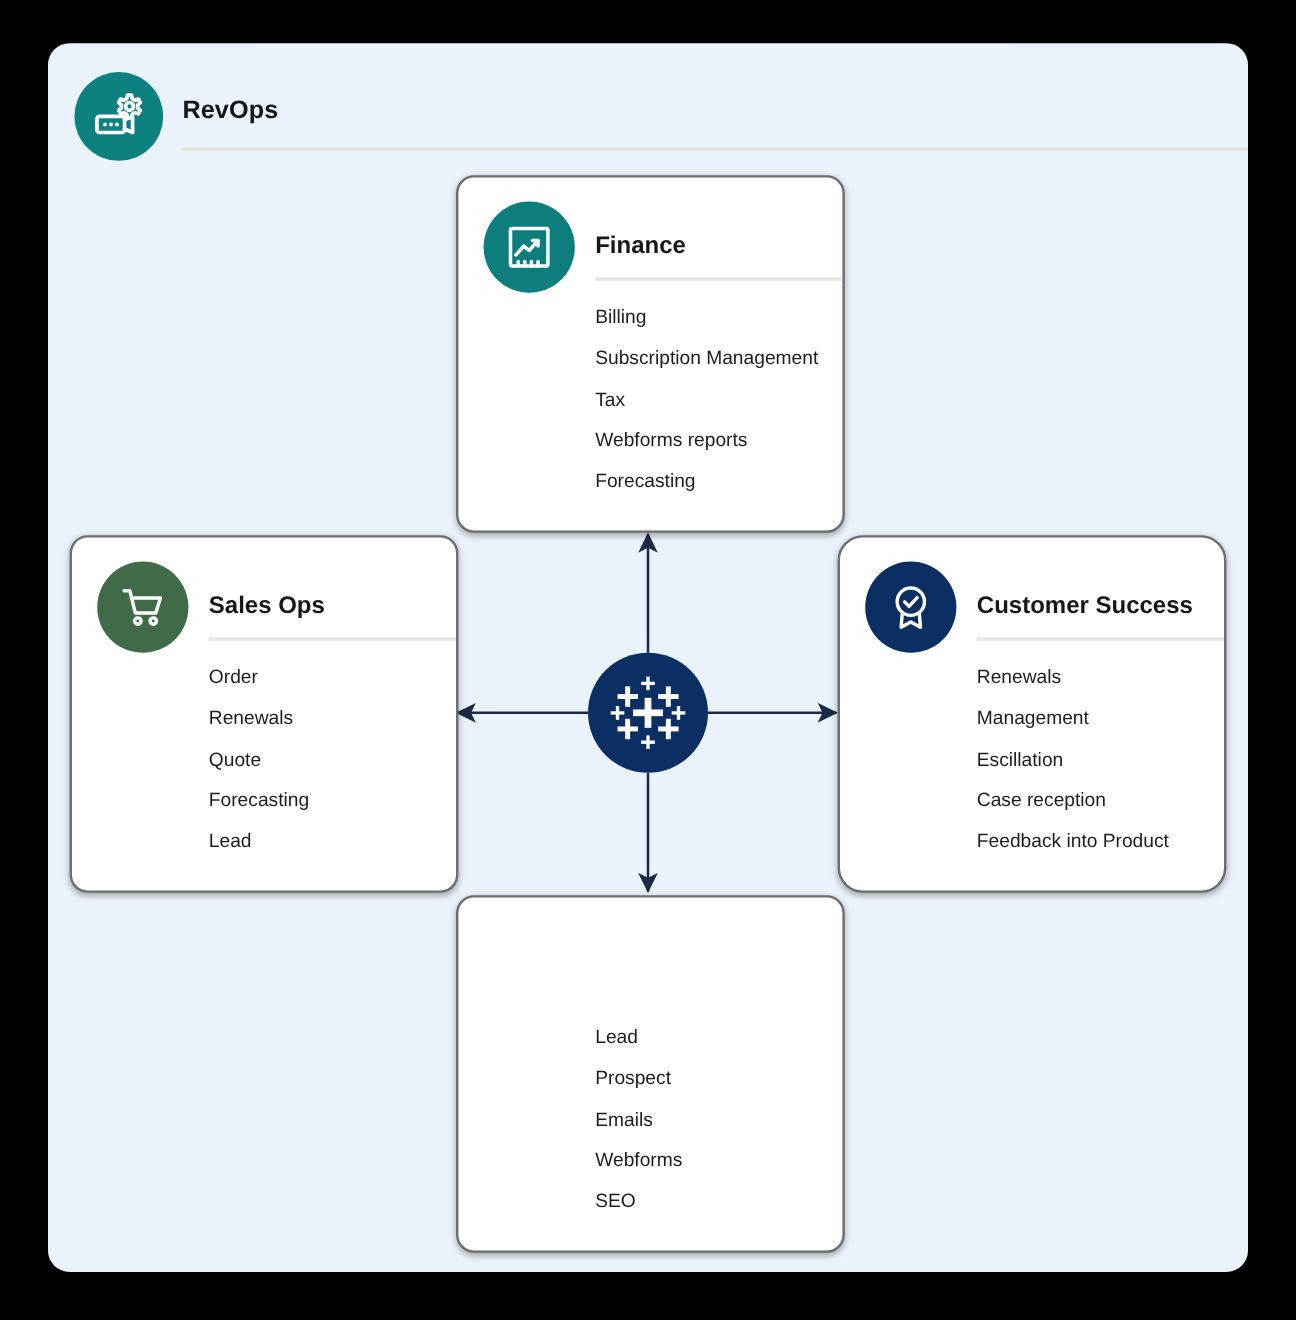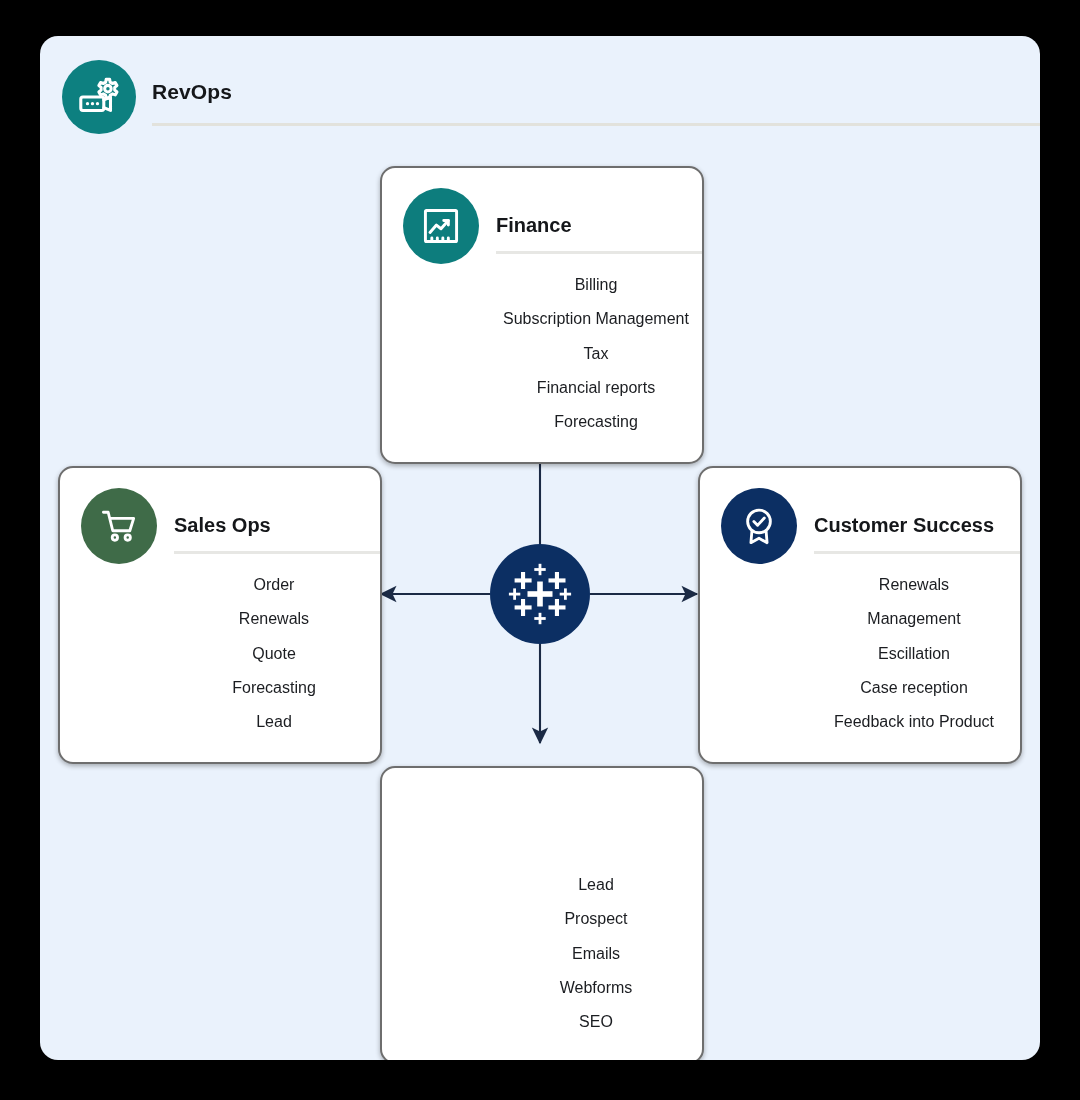--- a/index.html
+++ b/index.html
@@ -25,21 +25,20 @@
   #panel {
     position: absolute;
     left: 40px;
     top: 36px;
     width: 1000px;
     height: 1024px;
     background: #eaf2fc;
     border-radius: 18px;
     box-shadow: 0 3px 7px rgba(0,0,0,0.55);
     overflow: hidden;
-    text-align: center;
   }
 
   
   #header-icon {
     position: absolute;
     left: 22px;
     top: 24px;
     width: 74px;
     height: 74px;
     border-radius: 50%;
@@ -67,21 +66,20 @@
   }
 
   
   .card {
     position: absolute;
     background: #ffffff;
     border: 2px solid #6e6e6e;
     border-radius: 15px;
     box-shadow: 0 2px 5px rgba(0,0,0,0.30);
     overflow: hidden;
-    margin-top: 20px;
   }
   .card-head {
     position: relative;
     height: 96px;
   }
   .card-icon {
     position: absolute;
     left: 21px;
     top: 20px;
     width: 76px;
@@ -120,21 +118,21 @@
   .card-list li {
     font-size: 16px;
     color: #1b1d21;
     line-height: 34.3px;
     white-space: nowrap;
   }
 
   
   #card-finance   { left: 340px; top: 110px;  width: 320px; height: 294px; }
   #card-sales     { left: 18px;  top: 410px;  width: 320px; height: 294px; }
-  #card-customer  { left: 658px; top: 410px;  width: 320px; height: 294px; }
+  #card-customer  { left: 658px; top: 410px;  width: 320px; height: 294px; border-radius: 21px; }
   #card-marketing { left: 340px; top: 710px;  width: 320px; height: 294px; }
 
   
   #hub-layer {
     position: absolute;
     left: 0; top: 0;
     width: 1000px;
     height: 1024px;
     pointer-events: none;
   }
@@ -237,21 +235,21 @@
             <path d="M14 41 v-4 M20 41 v-4 M26 41 v-4 M32 41 v-4"></path>
           </svg>
         </div>
         <div class="card-title">Finance</div>
         <div class="card-rule"></div>
       </div>
       <ul class="card-list">
         <li>Billing</li>
         <li>Subscription Management</li>
         <li>Tax</li>
-        <li>Financial reports</li>
+        <li>Webforms reports</li>
         <li>Forecasting</li>
       </ul>
     </div>
 
     <div class="card" id="card-sales">
       <div class="card-head">
         <div class="card-icon" style="background:#3f6b48">
           <svg class="ico-svg" width="44" height="44" viewBox="0 0 48 48" fill="none" stroke="#ffffff" stroke-width="3.1" stroke-linecap="round" stroke-linejoin="round">
             <path d="M7 9 h5.2 l5.0 20.2 h18.6 l4.2 -13.6 H14.1"></path>
             <circle cx="19.5" cy="36.6" r="2.9"></circle>

